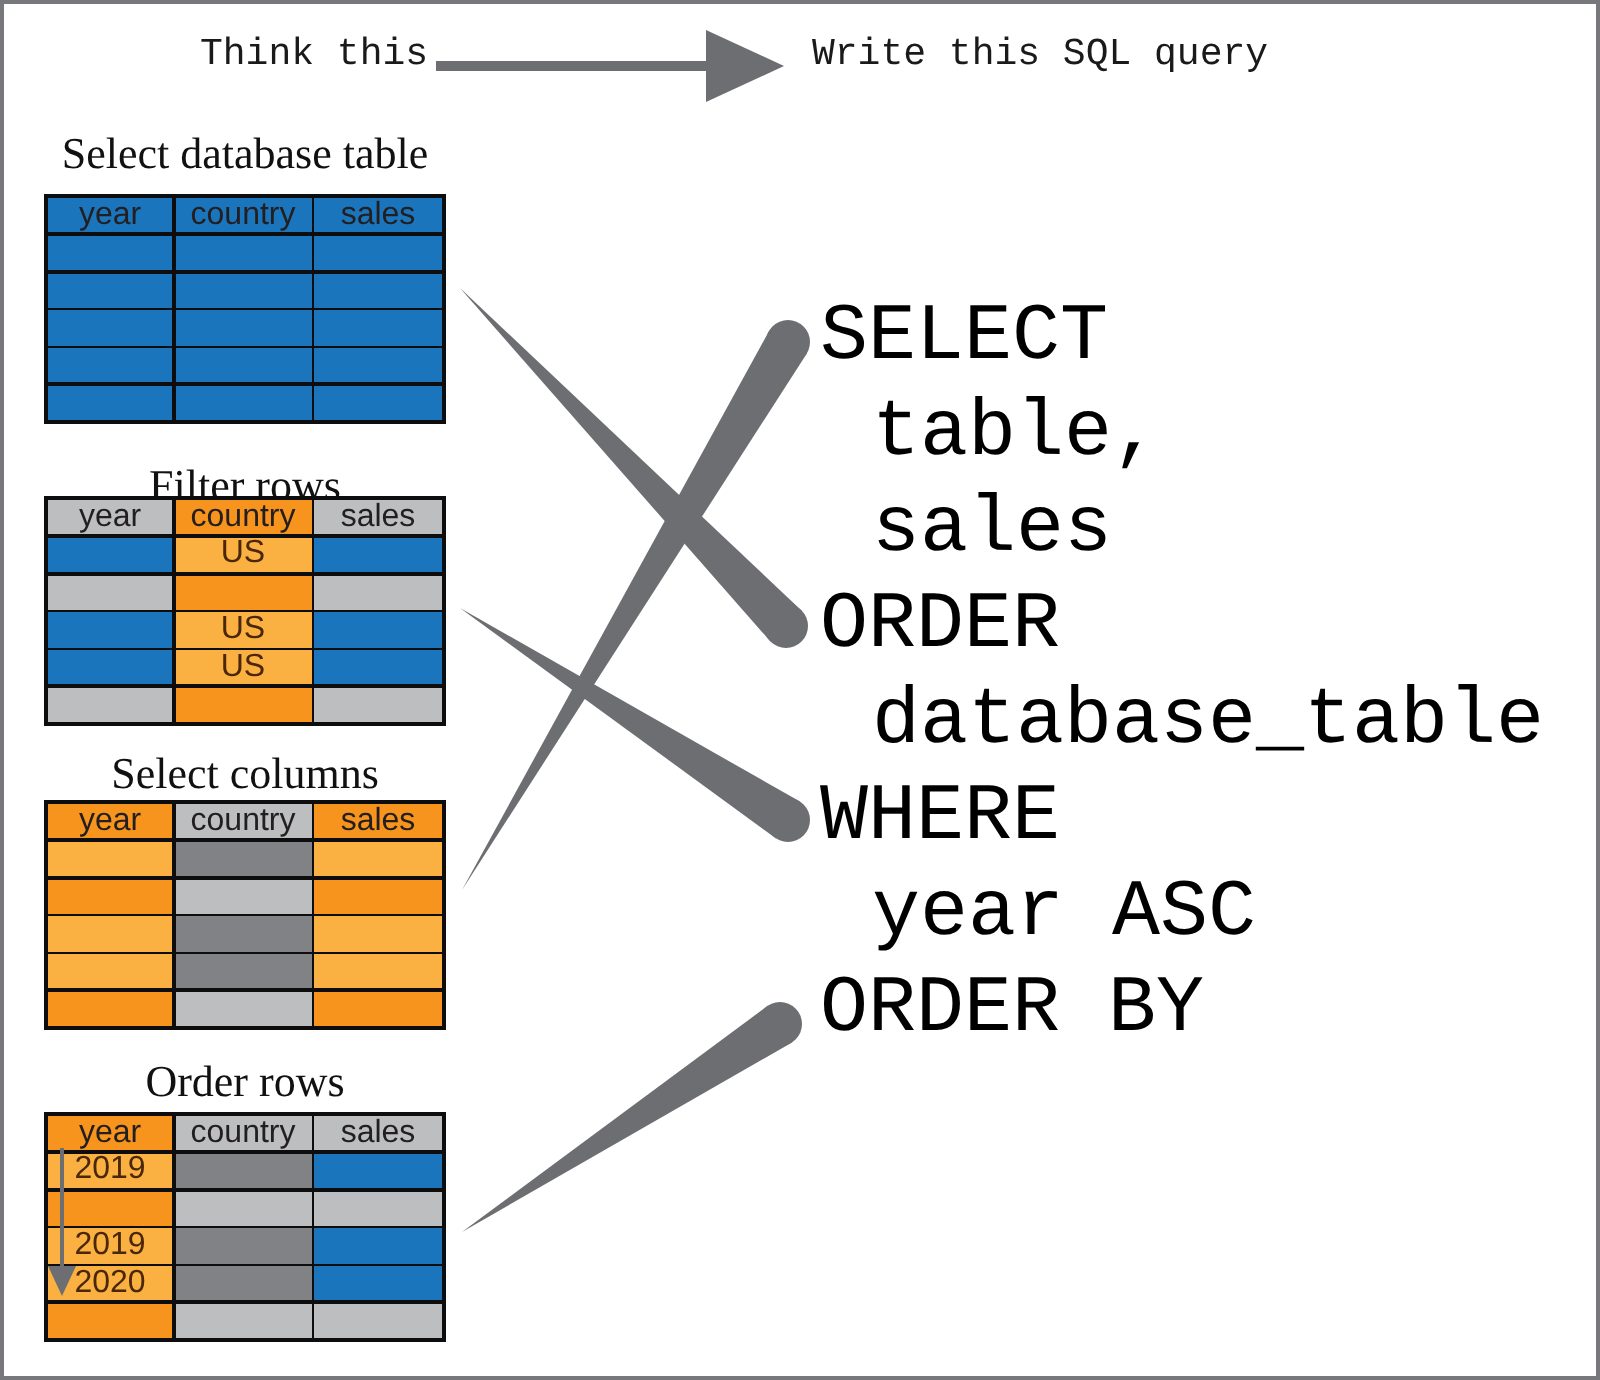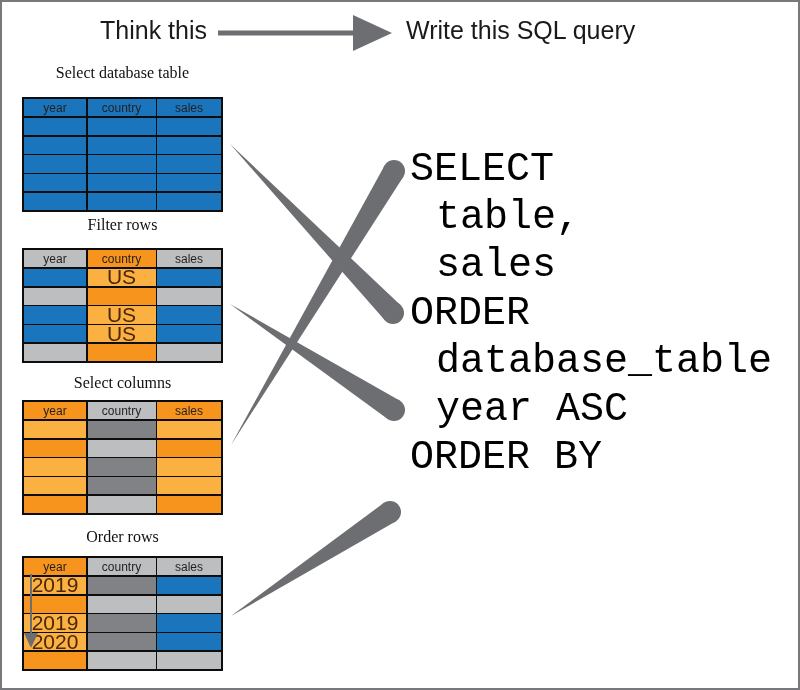--- a/index.html
+++ b/index.html
@@ -7,56 +7,56 @@
     position:relative;
     width:800px;height:690px;
     background:#ffffff;
     border:2px solid #77787b;
     box-sizing:border-box;
     overflow:hidden;
     font-family:"Liberation Sans", sans-serif;
   }
   .hdr-label{
     position:absolute;
-    font-family:Liberation Sans, sans-serif;
-    font-size:25px;
+    font-family:Liberation Mono, monospace;
+    font-size:19px;
     color:#1a1a1a;
     white-space:nowrap;
   }
   .hdr-think{left:98px;top:14px;}
   .hdr-write{left:404px;top:14px;}
 
   .tbl-title{
     position:absolute;
     width:201px;
     text-align:center;
     font-family:"Liberation Serif", serif;
-    font-size:16px;
+    font-size:22px;
     color:#111111;
     white-space:nowrap;
   }
   .dtable{
     position:absolute;
     width:201px;height:115px;
     box-sizing:border-box;
     background:#0d0d0d;
     padding:2px;
     display:grid;
     grid-template-columns:62px 68px 64px;
     grid-template-rows:repeat(6,1fr);
     gap:1.5px;
   }
   .cell{
     display:flex;
     align-items:center;
     justify-content:center;
     overflow:hidden;
   }
-  .cell.hdr{font-size:12px;color:#231f20;}
-  .cell.val{font-size:21px;color:#4a2708;}
+  .cell.hdr{font-size:16px;color:#231f20;}
+  .cell.val{font-size:16px;color:#4a2708;}
   .c-blue{background:#1b75bc;}
   .c-orange{background:#f7941d;}
   .c-lor{background:#fbb042;}
   .c-gray{background:#bcbec0;}
   .c-dgray{background:#808285;}
 
   .sql{
     position:absolute;
     left:408px;top:144px;
     font-family:"Liberation Mono", monospace;
@@ -97,21 +97,21 @@
       <div class="cell val c-blue"></div>
       <div class="cell val c-blue"></div>
       <div class="cell val c-blue"></div>
       <div class="cell val c-blue"></div>
       <div class="cell val c-blue"></div>
       <div class="cell val c-blue"></div>
       <div class="cell val c-blue"></div>
       <div class="cell val c-blue"></div>
     </div>
 
-  <div class="tbl-title" style="left:20px;top:214px;">Filter rows</div>
+  <div class="tbl-title" style="left:20px;top:228px;">Filter rows</div>
   <div class="dtable" style="left:20px;top:246px;">
       <div class="cell hdr c-gray">year</div>
       <div class="cell hdr c-orange">country</div>
       <div class="cell hdr c-gray">sales</div>
       <div class="cell val c-blue"></div>
       <div class="cell val c-lor">US</div>
       <div class="cell val c-blue"></div>
       <div class="cell val c-gray"></div>
       <div class="cell val c-orange"></div>
       <div class="cell val c-gray"></div>
@@ -163,21 +163,21 @@
       <div class="cell val c-dgray"></div>
       <div class="cell val c-blue"></div>
       <div class="cell val c-lor">2020</div>
       <div class="cell val c-dgray"></div>
       <div class="cell val c-blue"></div>
       <div class="cell val c-orange"></div>
       <div class="cell val c-gray"></div>
       <div class="cell val c-gray"></div>
     </div>
 
-  <div class="sql"><div class="sql-line">SELECT</div><div class="sql-line ind">table,</div><div class="sql-line ind">sales</div><div class="sql-line">ORDER</div><div class="sql-line ind">database_table</div><div class="sql-line ind">year ASC</div><div class="sql-line">ORDER BY</div></div>
+  <div class="sql"><div class="sql-line">SELECT</div><div class="sql-line ind">table,</div><div class="sql-line ind">sales</div><div class="sql-line">ORDER</div><div class="sql-line ind">database_table</div><div class="sql-line">WHERE</div><div class="sql-line ind">year ASC</div><div class="sql-line">ORDER BY</div></div>
 
   <svg class="overlay" width="796" height="686" viewBox="0 0 796 686">
 
     <g>
       <line x1="216" y1="31" x2="351" y2="31" stroke="#6d6e71" stroke-width="5"></line>
       <polygon points="351,13 351,49 390,31" fill="#6d6e71"></polygon>
     </g>
 
     <g>
       <polygon points="228,142 383.1,318.6 398.9,303.4" fill="#6d6e71"></polygon>

